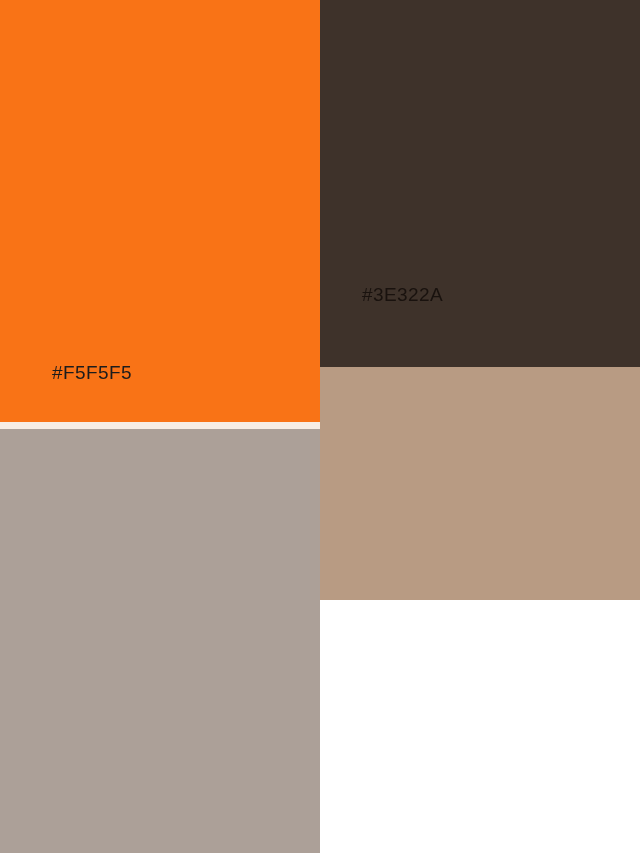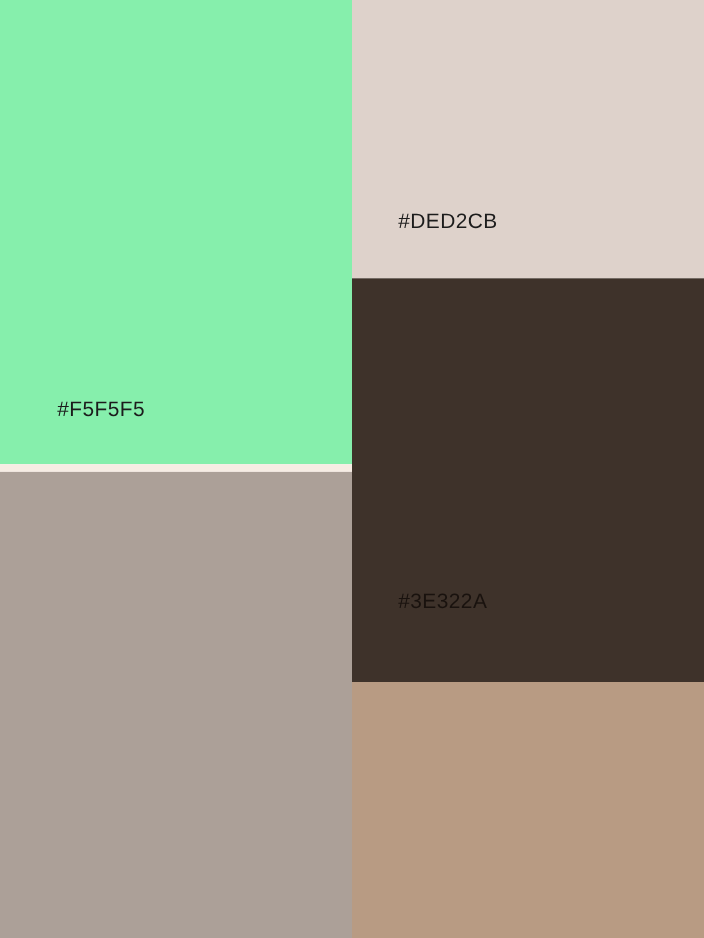--- a/index.html
+++ b/index.html
@@ -79,35 +79,32 @@
     color: #19120e;
   }
 </style>
 </head>
 <body>
 
 <div class="palette">
 
   <div class="column">
 
-    <div class="swatch swatch-light" style="background: #86efac;">
+    <div class="swatch swatch-light" style="background: #f97316;">
       <span class="hex-label label-light" style="color: rgb(28, 28, 28);">#F5F5F5</span>
     </div>
 
     <div class="swatch seam" style="background: rgb(247, 237, 228);"></div>
 
     <div class="swatch swatch-taupe" style="background: rgb(172, 160, 152);"></div>
 
   </div>
 
   <div class="column">
 
-    <div class="swatch swatch-beige" style="background: rgb(222, 210, 203);">
-      <span class="hex-label label-beige" style="color: rgb(28, 28, 28);">#DED2CB</span>
-    </div>
 
     <div class="swatch swatch-darkbrown" style="background: rgb(62, 50, 42);">
       <span class="hex-label label-darkbrown" style="color: rgb(25, 18, 14);">#3E322A</span>
     </div>
 
     <div class="swatch swatch-tan" style="background: rgb(184, 155, 131);"></div>
 
   </div>
 
 </div>

